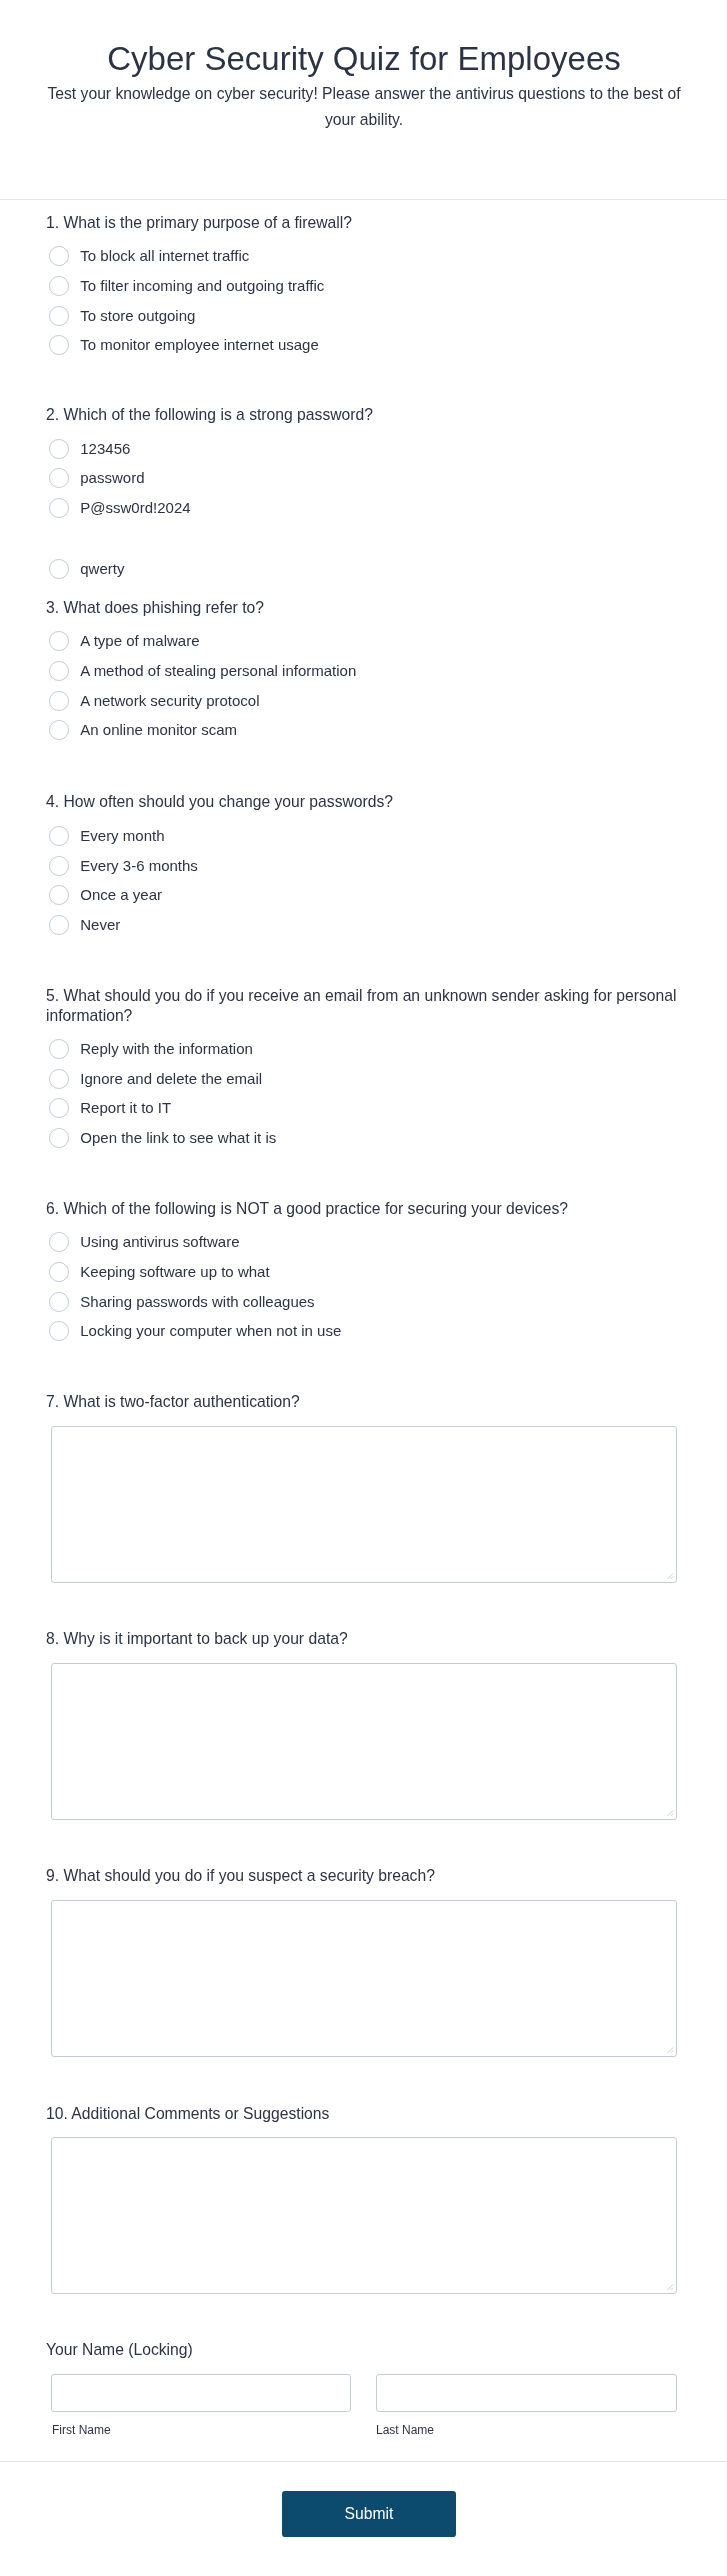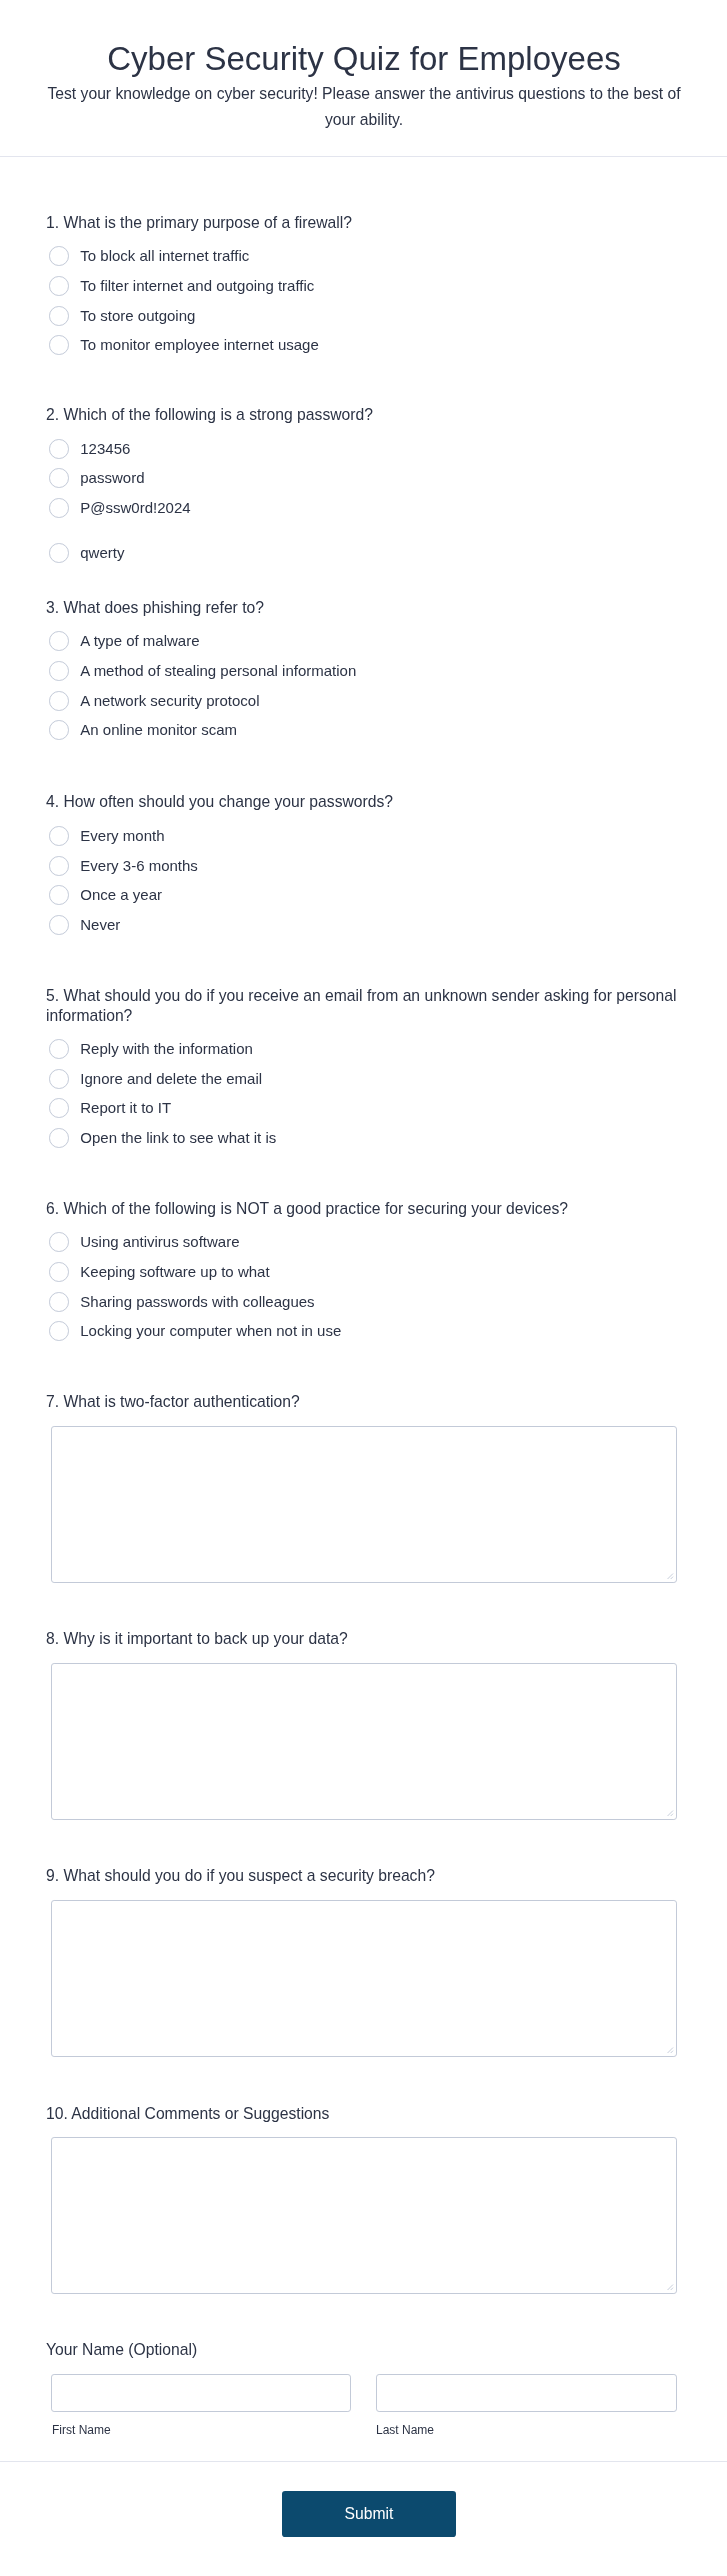--- a/index.html
+++ b/index.html
@@ -1,18 +1,18 @@
 <!DOCTYPE html>
 <html style="font-size:12.5px"><head>
 <meta charset="utf-8">
 <style>
   * { box-sizing: border-box; margin: 0; padding: 0; }
   html, body { width: 728px; background: #ffffff; }
   body { font-family: "Liberation Sans", "DejaVu Sans", sans-serif; color: #2c3345; position: relative; height: 2576px; overflow: hidden; }
-  .header { position: absolute; left: 0; top: 0; width: 728px; height: 157px; border-bottom: 1.6px solid #e3e5ee; text-align: center; }
+  .header { position: absolute; left: 0; top: 0; width: 728px; height: 200px; border-bottom: 1.6px solid #e3e5ee; text-align: center; }
   .title { position: absolute; left: 0; width: 728px; top: 38px; font-size: 33px; font-weight: 500; line-height: 41px; color: #2c3345; }
   .subtitle { position: absolute; left: 43px; width: 642px; top: 81px; font-size: 15.7px; line-height: 26px; color: #2c3345; }
   .q-title { position: absolute; left: 46px; width: 634px; font-size: 15.7px; line-height: 20.3px; color: #2c3345; }
   .option { position: absolute; left: 49px; height: 23.5px; display: flex; align-items: center; cursor: pointer; }
   .radio { width: 19.6px; height: 19.6px; border: 1.2px solid #c3cad8; border-radius: 50%; background: #fff; flex: none; }
   .opt-label { margin-left: 11.7px; font-size: 15px; line-height: 19px; color: #2c3345; white-space: nowrap; }
   .textarea { position: absolute; left: 51px; width: 626px; height: 157px; border: 1.2px solid #c3cad8; border-radius: 3.1px; background: #fff; }
   .resize-grip { position: absolute; right: 2.3px; bottom: 2.3px; width: 7.8px; height: 7.8px; }
   .text-input { position: absolute; top: 2374px; height: 38px; border: 1.2px solid #c3cad8; border-radius: 3.1px; background: #fff; }
   .sublabel { position: absolute; top: 2423px; font-size: 12px; line-height: 15.7px; color: #2c3345; }
@@ -27,21 +27,21 @@
   <p class="subtitle">Test your knowledge on cyber security! Please answer the antivirus questions to the best of your ability.</p>
 </div>
 
 <div class="q-title" style="top:213px">1. What is the primary purpose of a firewall?</div>
 <div class="option" style="top:244px">
     <span class="radio"></span>
     <span class="opt-label">To block all internet traffic</span>
   </div>
 <div class="option" style="top:274px">
     <span class="radio"></span>
-    <span class="opt-label">To filter internet and outgoing traffic</span>
+    <span class="opt-label">To filter incoming and outgoing traffic</span>
   </div>
 <div class="option" style="top:304px">
     <span class="radio"></span>
     <span class="opt-label">To store outgoing</span>
   </div>
 <div class="option" style="top:333px">
     <span class="radio"></span>
     <span class="opt-label">To monitor employee internet usage</span>
   </div>
 
@@ -51,21 +51,21 @@
     <span class="opt-label">123456</span>
   </div>
 <div class="option" style="top:466px">
     <span class="radio"></span>
     <span class="opt-label">password</span>
   </div>
 <div class="option" style="top:496px">
     <span class="radio"></span>
     <span class="opt-label">P@ssw0rd!2024</span>
   </div>
-<div class="option" style="top:541px">
+<div class="option" style="top:557px">
     <span class="radio"></span>
     <span class="opt-label">qwerty</span>
   </div>
 
 <div class="q-title" style="top:598px">3. What does phishing refer to?</div>
 <div class="option" style="top:629px">
     <span class="radio"></span>
     <span class="opt-label">A type of malware</span>
   </div>
 <div class="option" style="top:659px">
@@ -156,21 +156,21 @@
     </svg>
 </div>
 
 <div class="q-title" style="top:2104px">10. Additional Comments or Suggestions</div>
 <div class="textarea" style="top:2137px">
   <svg class="resize-grip" viewBox="0 0 10 10">
       <path d="M9 2 L2 9 M9 6 L6 9" stroke="#c3cad8" stroke-width="1.2"></path>
     </svg>
 </div>
 
-<div class="q-title" style="top:2340px">Your Name (Optional)</div>
+<div class="q-title" style="top:2340px">Your Name (Locking)</div>
 <div class="text-input" style="left:51px; width:300px"></div>
 <div class="text-input" style="left:376px; width:301px"></div>
 <div class="sublabel" style="left:52px">First Name</div>
 <div class="sublabel" style="left:376px">Last Name</div>
 
 <div class="footer-divider"></div>
 <button class="submit">Submit</button>
 
 
 </body></html>

